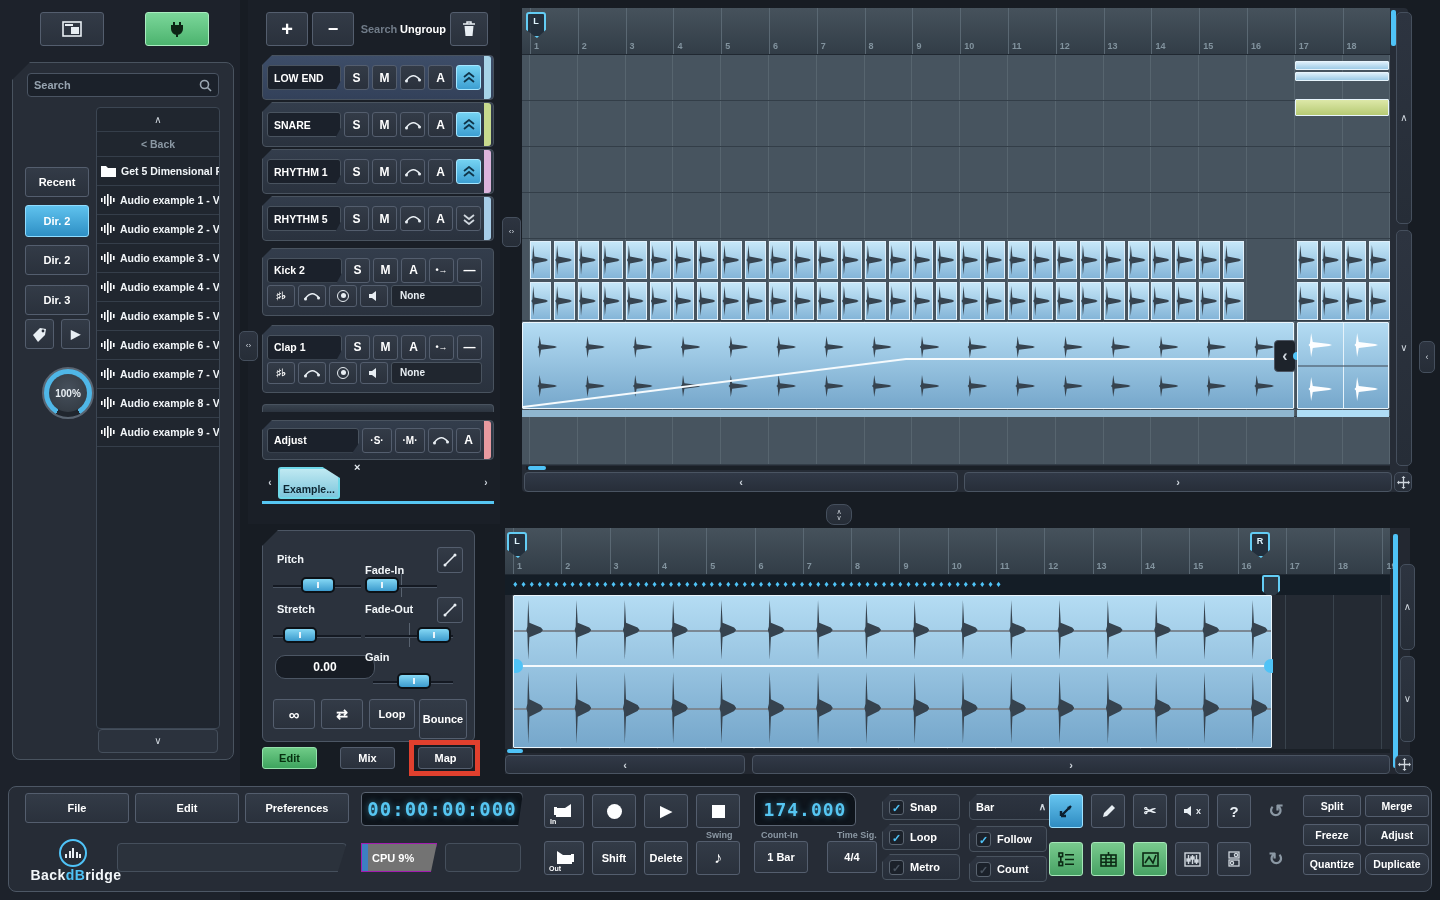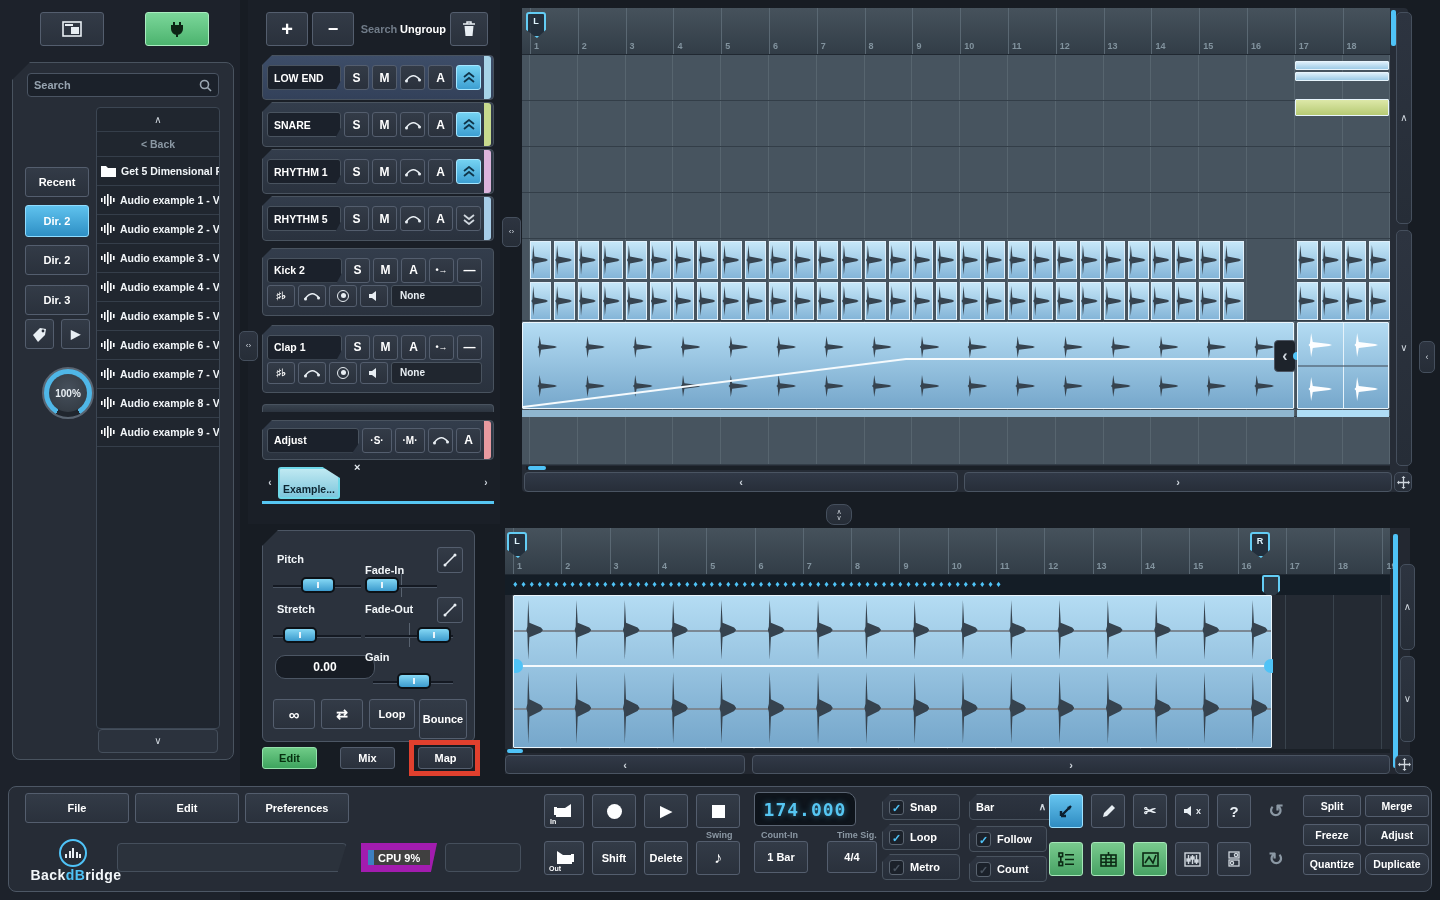--- a/index.html
+++ b/index.html
@@ -1057,33 +1057,36 @@
       </span>
   </div>
 </div>
 
 <div id="toolbar" class="abs">
   <div id="menus">
       <div class="abs btn menu-btn" style="left: 16px; top: 6px;">File</div>
       <div class="abs btn menu-btn" style="left: 126px; top: 6px;">Edit</div>
       <div class="abs btn menu-btn" style="left: 236px; top: 6px;">Preferences</div>
     </div>
+  <div class="abs" style="left:352px;top:5px;width:162px;height:34px;background:#0e141b;border:1px solid #5a6472;border-radius:4px;display:flex;align-items:center;justify-content:center;clip-path:polygon(0 0,100% 0,97% 100%,0 100%)">
+    <span class="seg" style="font-size:19px">00:00:00:000</span>
+  </div>
 
   <div class="abs" style="left:50px;top:52px;width:28px;height:28px;border:2px solid #4fc3f7;border-radius:50%;display:flex;align-items:flex-end;justify-content:center;gap:1.5px;padding-bottom:7px">
     <span style="width:2px;height:4px;background:#e8eef3"></span>
       <span style="width:2px;height:7px;background:#e8eef3"></span>
       <span style="width:2px;height:10px;background:#e8eef3"></span>
       <span style="width:2px;height:6px;background:#e8eef3"></span>
       <span style="width:2px;height:4px;background:#e8eef3"></span>
   </div>
   <div class="abs" style="left:12px;top:80px;width:110px;text-align:center;color:#f2f6f9;font-weight:700;font-size:14px;letter-spacing:.4px">
     <span>Back</span><span style="color:#4fc3f7">d</span><span style="color:#4fc3f7">B</span><span>ridge</span>
   </div>
   <div class="abs" style="left:108px;top:56px;width:230px;height:29px;background:#2b323c;border:1px solid #454f5c;border-radius:4px;clip-path:polygon(0 0,100% 0,96% 100%,0 100%)"></div>
-  <div class="abs" style="left:352px;top:56px;width:76px;height:29px;background:#404040;border:7px solid #a21caf;display:flex;align-items:center;clip-path:polygon(0 0,100% 0,92% 100%,0 100%)">
+  <div class="abs" style="left:352px;top:56px;width:76px;height:29px;background:#737373;border:1px solid #a21caf;display:flex;align-items:center;clip-path:polygon(0 0,100% 0,92% 100%,0 100%)">
     <span style="width:6px;height:100%;background:#3d7fc1;display:inline-block"></span>
     <span style="color:#fff;font-weight:700;font-size:11px;margin-left:4px">CPU 9%</span>
   </div>
   <div class="abs" style="left:436px;top:56px;width:76px;height:29px;background:#2b323c;border:1px solid #454f5c;border-radius:4px"></div>
 
   <div class="abs btn" style="left:535px;top:7px;width:40px;height:34px;flex-direction:column">
     <span>
         <svg width="20" height="14" viewBox="0 0 20 14">
           <path d="M2 4h9l6-4v13H2z" fill="#fdfeff"></path>
           <rect x="0" y="3" width="3" height="8" fill="#fdfeff"></rect>

